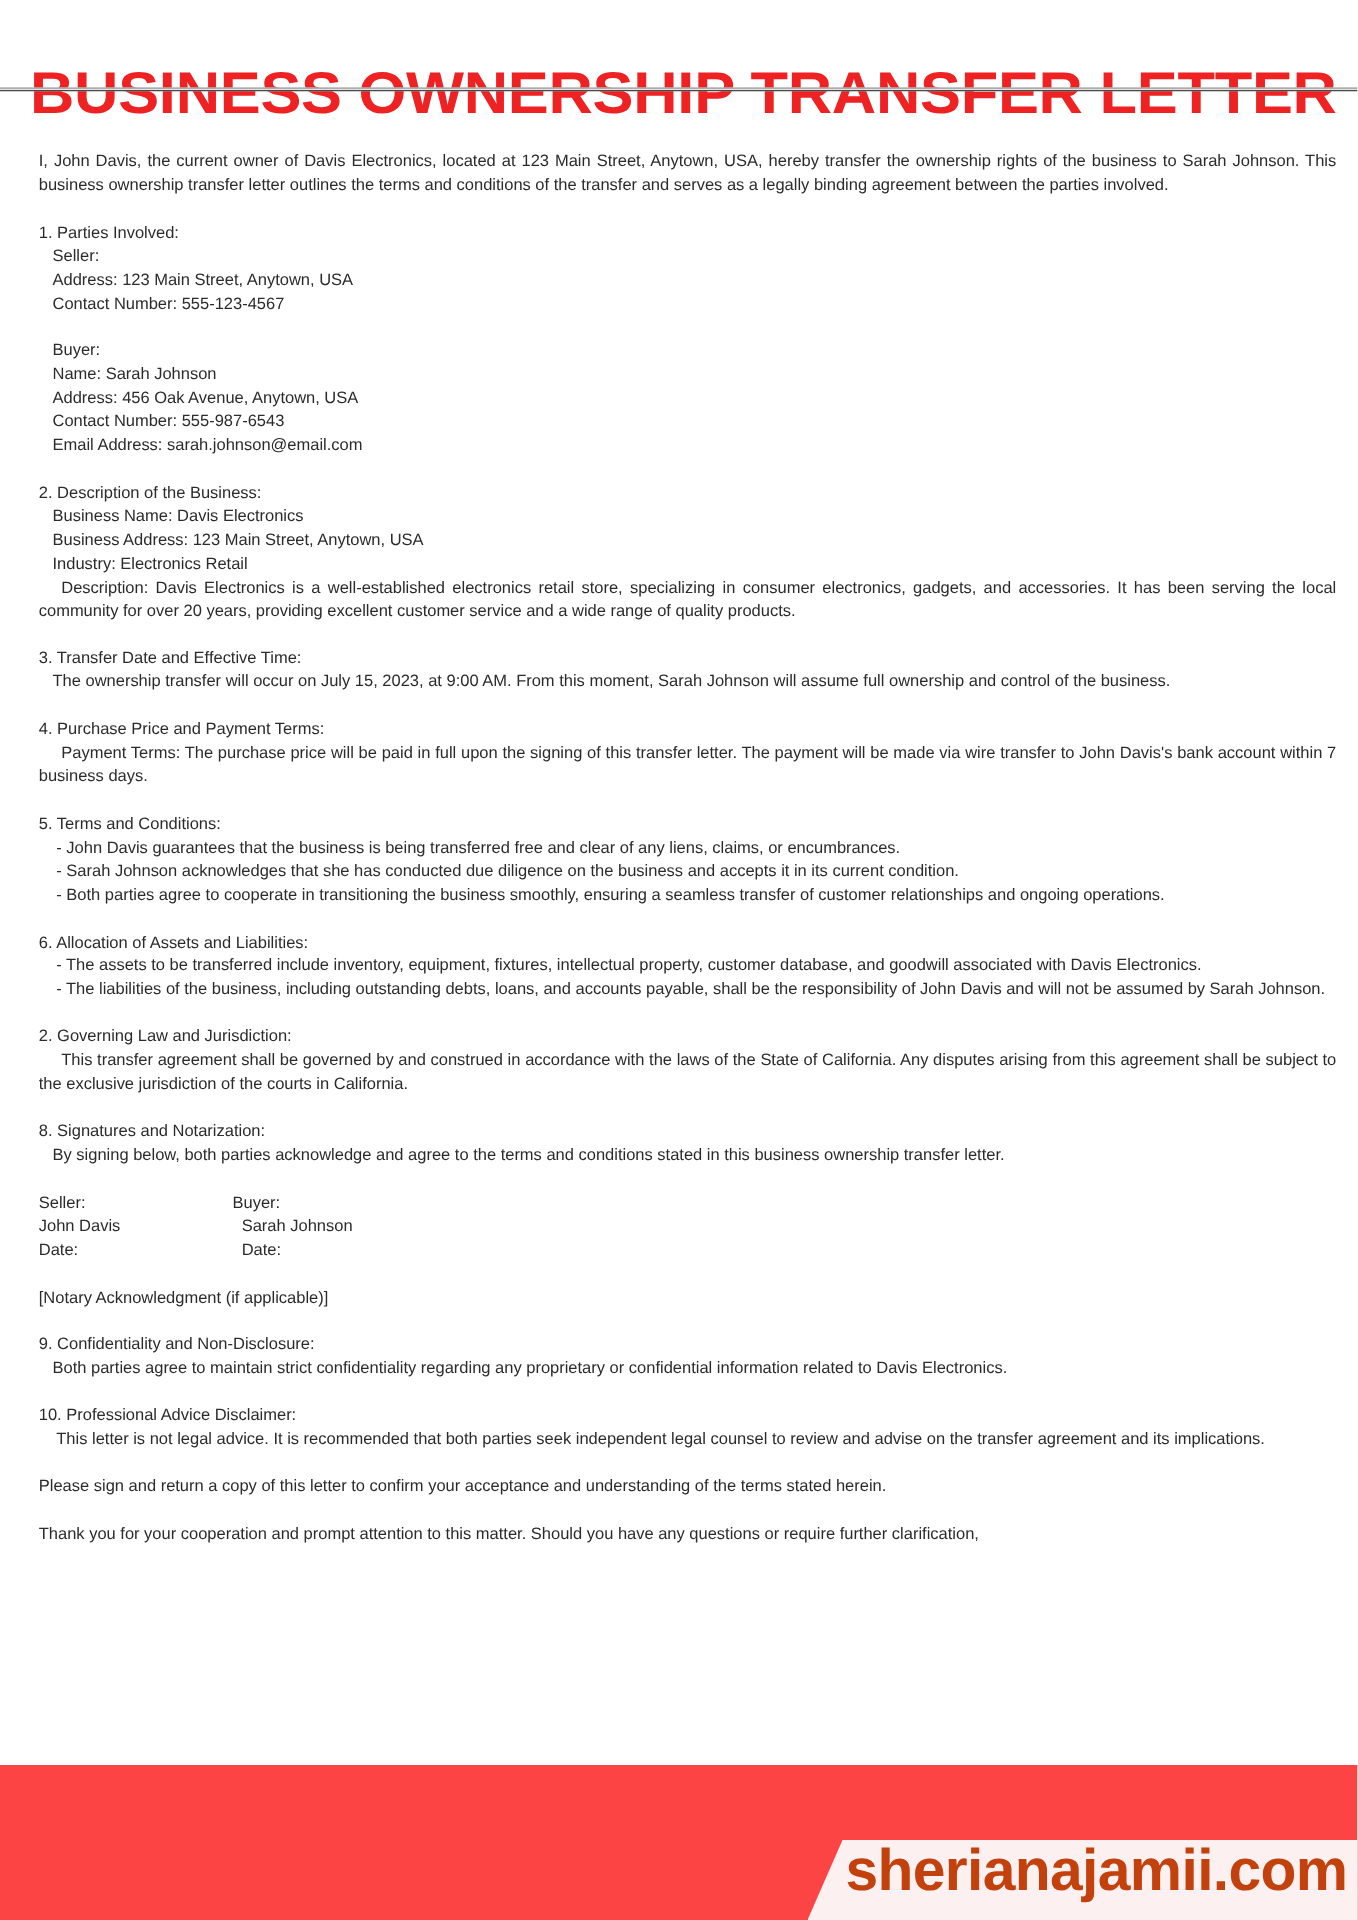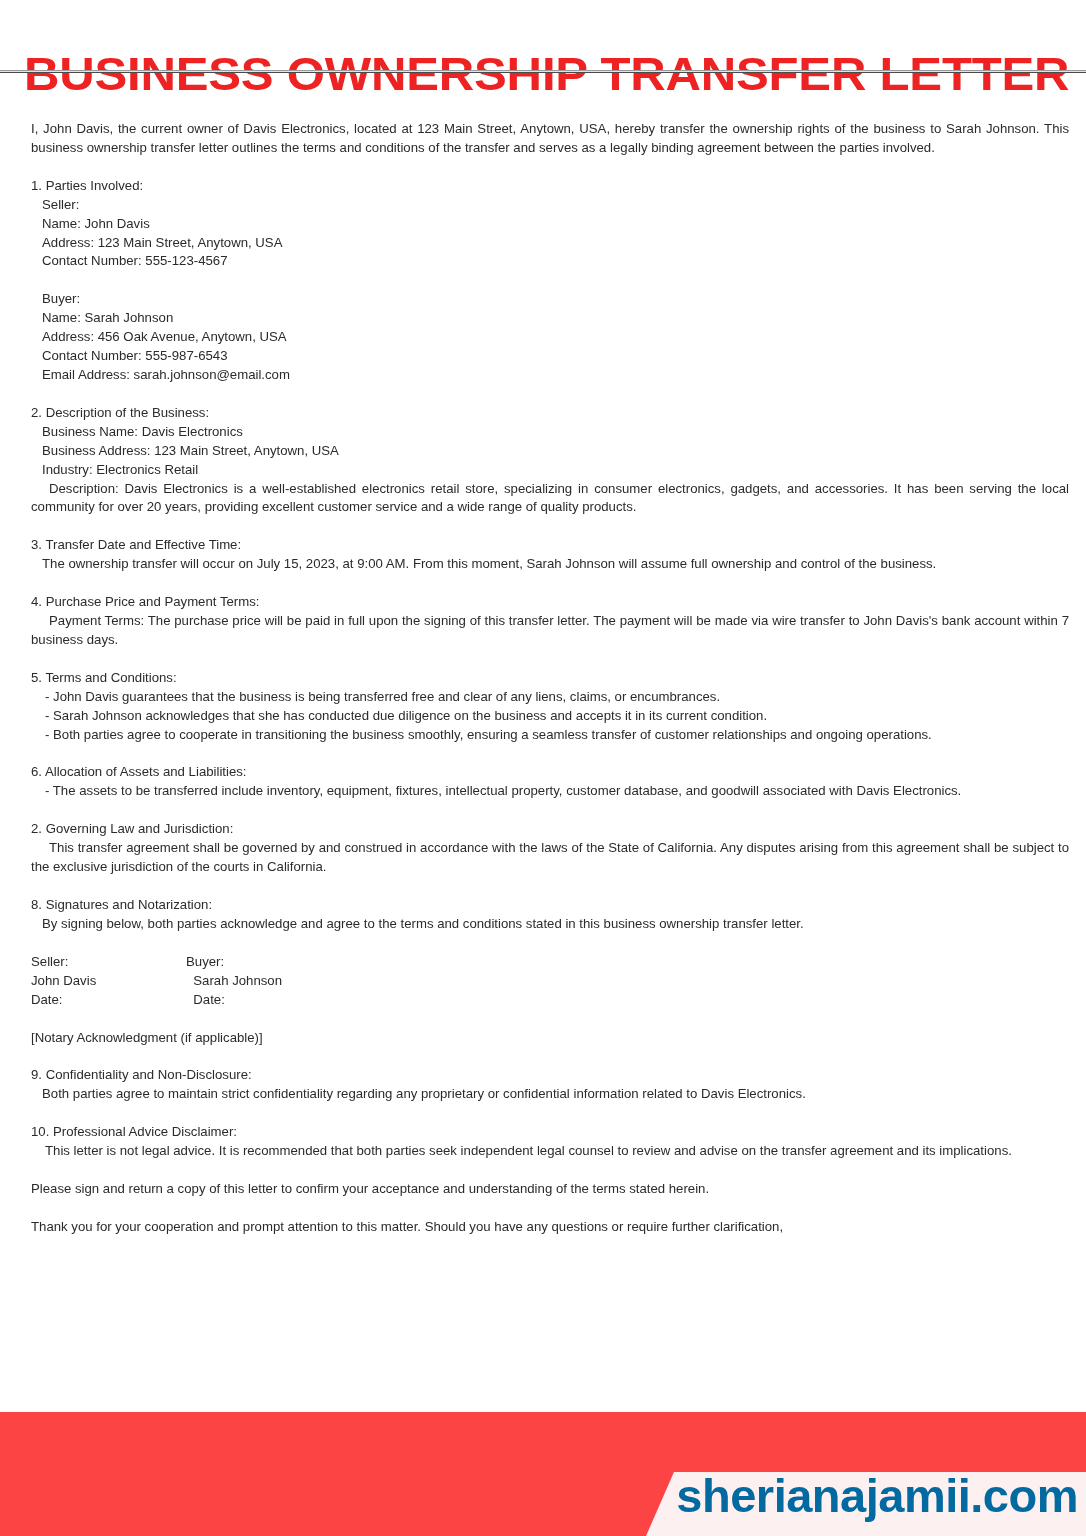--- a/index.html
+++ b/index.html
@@ -103,21 +103,21 @@
     top: 60px;
     width: 440px;
     height: 64px;
     background: #fdf0f0;
     clip-path: polygon(28px 0, 440px 0, 440px 64px, 0 64px);
   }
   .footer-brand {
     position: absolute;
     right: 8px;
     top: 1468px;
-    color: #0369a1;
+    color: #c2410c;
     font-family: "Liberation Sans Narrow", "Liberation Sans", sans-serif;
     font-weight: bold;
     font-size: 47px;
     line-height: 56px;
     letter-spacing: -0.5px;
     white-space: nowrap;
   }
 </style>
 </head>
 <body>
@@ -129,21 +129,20 @@
 
   <div class="gap"></div>
 
   <div class="gap"></div>
 
   <div class="para-noindent">I, John Davis, the current owner of Davis Electronics, located at 123 Main Street, Anytown, USA, hereby transfer the ownership rights of the business to Sarah Johnson. This business ownership transfer letter outlines the terms and conditions of the transfer and serves as a legally binding agreement between the parties involved.</div>
   <div class="gap"></div>
 
   <div class="ln">1. Parties Involved:</div>
   <div class="ln ln-indent1">Seller:</div>
-  <div class="ln ln-indent1">Name: John Davis</div>
   <div class="ln ln-indent1">Address: 123 Main Street, Anytown, USA</div>
   <div class="ln ln-indent1">Contact Number: 555-123-4567</div>
   <div class="gap"></div>
   <div class="ln ln-indent1">Buyer:</div>
   <div class="ln ln-indent1">Name: Sarah Johnson</div>
   <div class="ln ln-indent1">Address: 456 Oak Avenue, Anytown, USA</div>
   <div class="ln ln-indent1">Contact Number: 555-987-6543</div>
   <div class="ln ln-indent1">Email Address: sarah.johnson@email.com</div>
   <div class="gap"></div>
 
@@ -163,20 +162,21 @@
   <div class="gap"></div>
 
   <div class="ln">5. Terms and Conditions:</div>
   <div class="ln ln-indent2">- John Davis guarantees that the business is being transferred free and clear of any liens, claims, or encumbrances.</div>
   <div class="ln ln-indent2">- Sarah Johnson acknowledges that she has conducted due diligence on the business and accepts it in its current condition.</div>
   <div class="ln ln-indent2">- Both parties agree to cooperate in transitioning the business smoothly, ensuring a seamless transfer of customer relationships and ongoing operations.</div>
   <div class="gap"></div>
 
   <div class="ln">6. Allocation of Assets and Liabilities:</div>
   <div class="ln ln-indent2">- The assets to be transferred include inventory, equipment, fixtures, intellectual property, customer database, and goodwill associated with Davis Electronics.</div>
+  <div class="ln ln-indent2">- The liabilities of the business, including outstanding debts, loans, and accounts payable, shall be the responsibility of John Davis and will not be assumed by Sarah Johnson.</div>
   <div class="gap"></div>
 
   <div class="ln">2. Governing Law and Jurisdiction:</div>
   <div class="para">This transfer agreement shall be governed by and construed in accordance with the laws of the State of California. Any disputes arising from this agreement shall be subject to the exclusive jurisdiction of the courts in California.</div>
   <div class="gap"></div>
 
   <div class="ln">8. Signatures and Notarization:</div>
   <div class="ln ln-indent1">By signing below, both parties acknowledge and agree to the terms and conditions stated in this business ownership transfer letter.</div>
   <div class="gap"></div>
 

